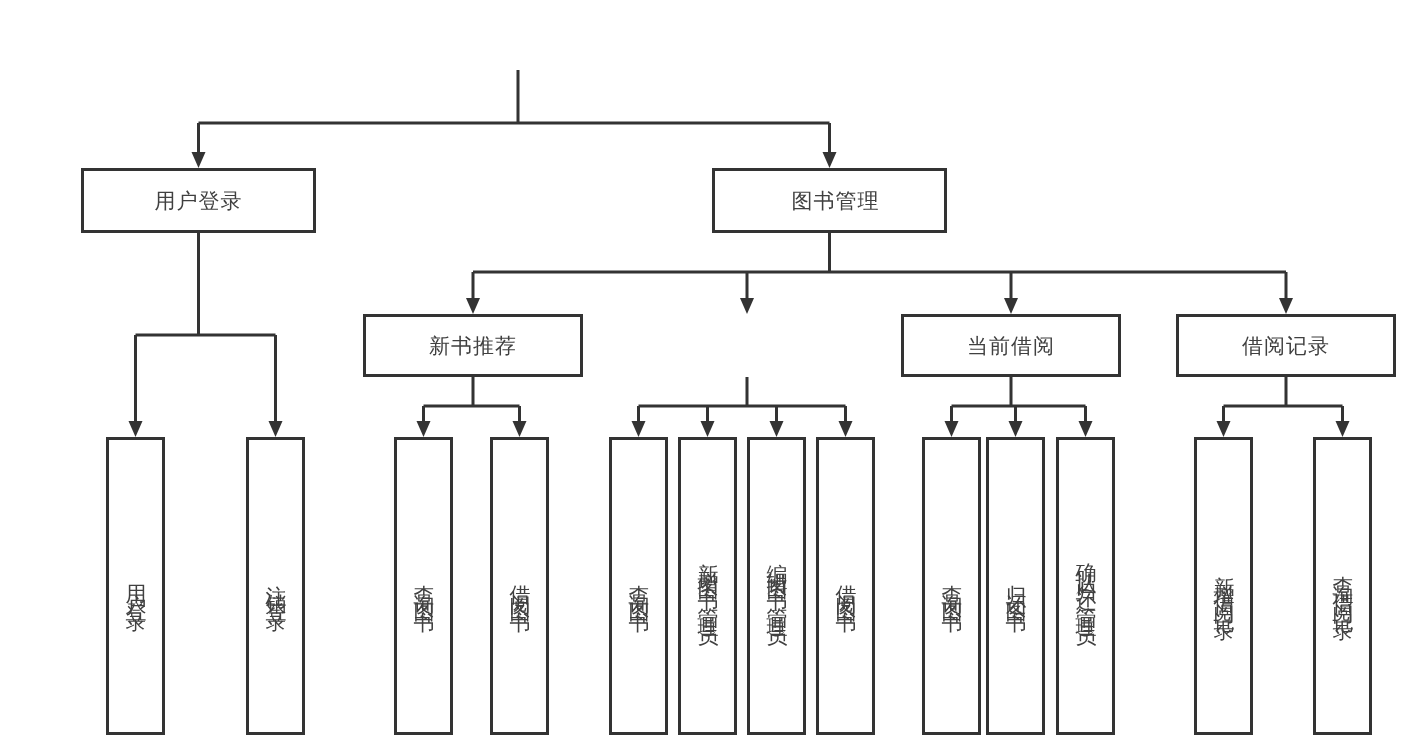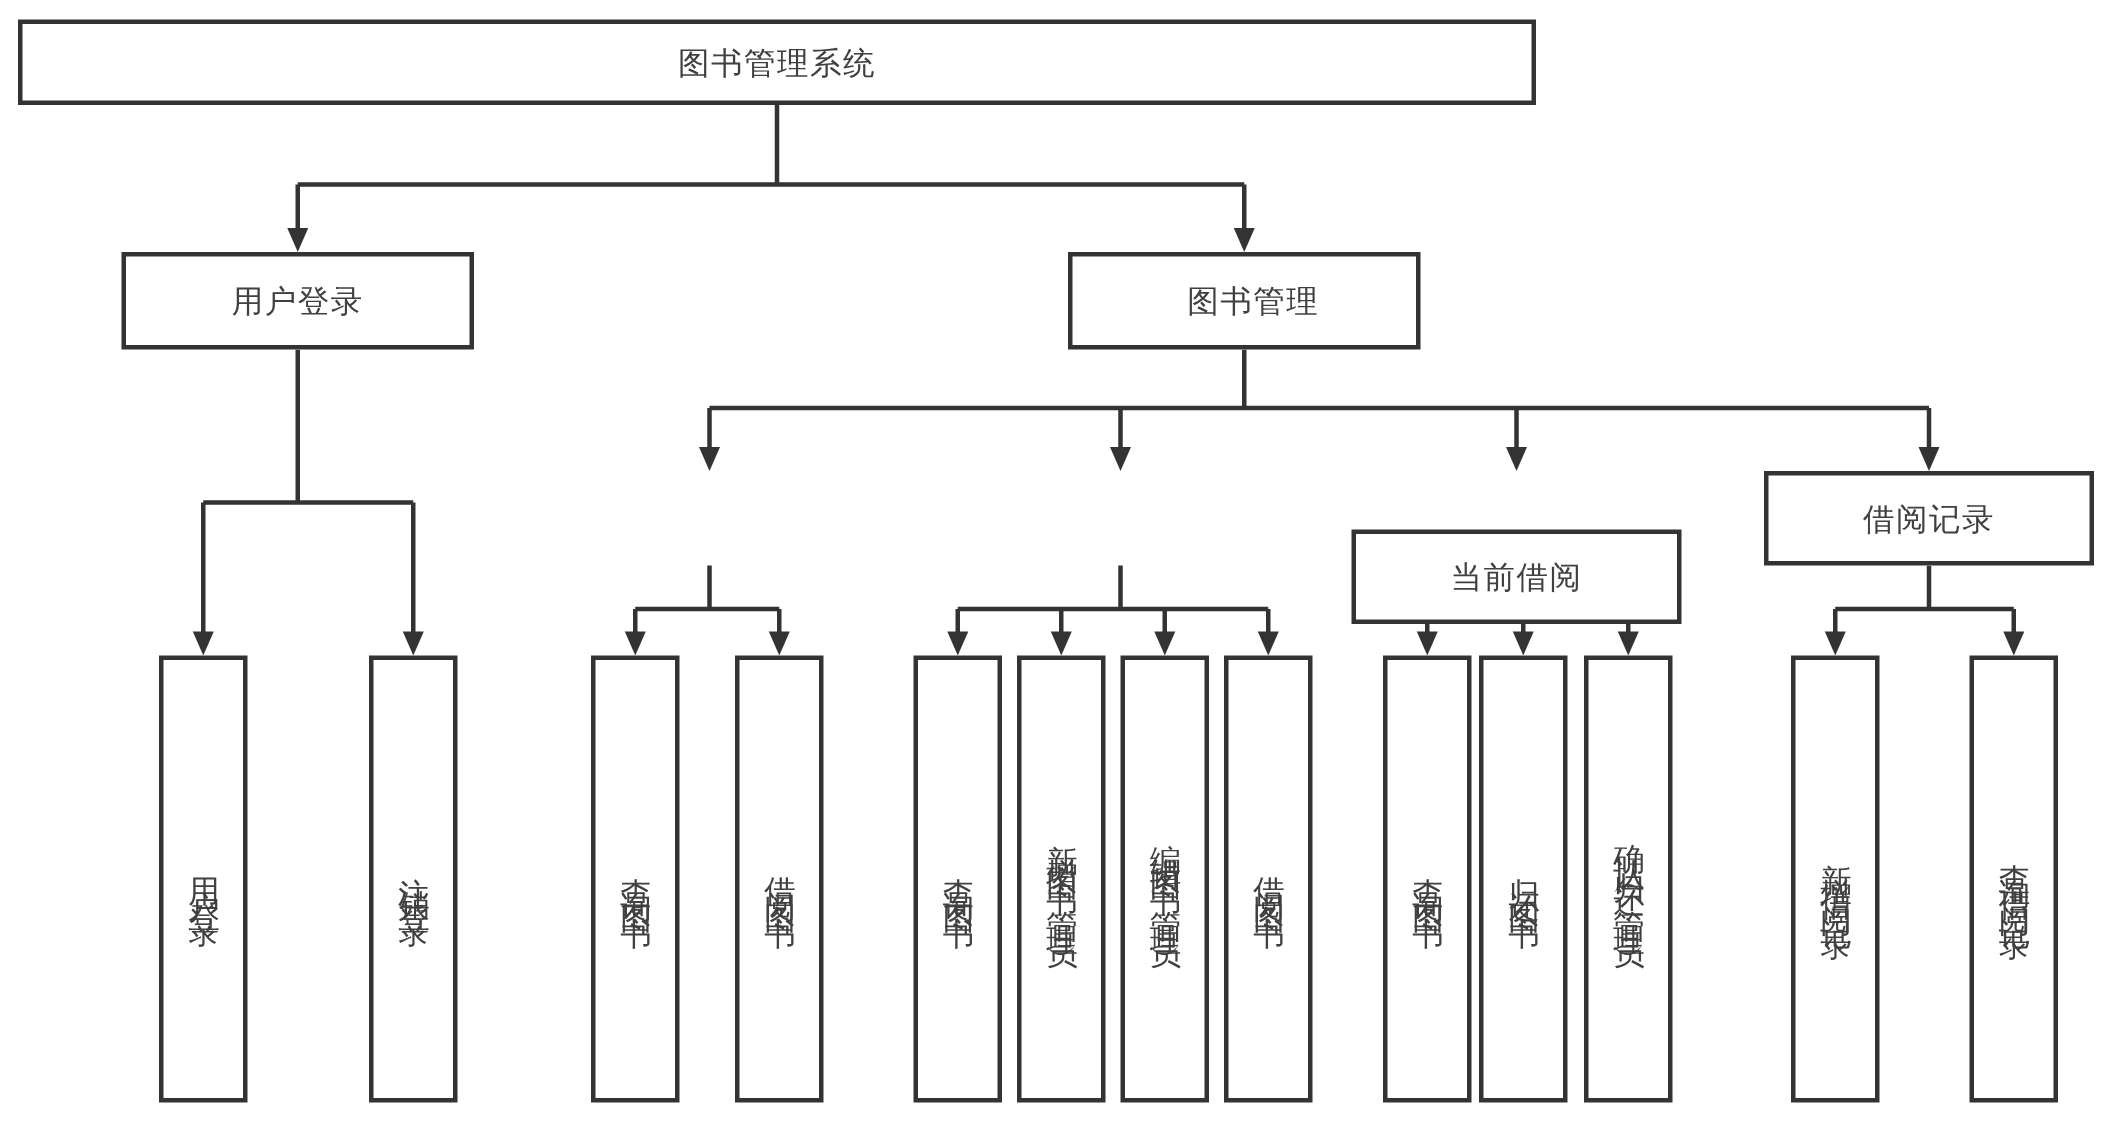--- a/index.html
+++ b/index.html
@@ -80,26 +80,26 @@
     <polygon points="700.5,421 714.5,421 707.5,437" fill="#333333"></polygon>
     <polygon points="769.5,421 783.5,421 776.5,437" fill="#333333"></polygon>
     <polygon points="838.5,421 852.5,421 845.5,437" fill="#333333"></polygon>
     <polygon points="944.5,421 958.5,421 951.5,437" fill="#333333"></polygon>
     <polygon points="1008.5,421 1022.5,421 1015.5,437" fill="#333333"></polygon>
     <polygon points="1078.5,421 1092.5,421 1085.5,437" fill="#333333"></polygon>
     <polygon points="1216.5,421 1230.5,421 1223.5,437" fill="#333333"></polygon>
     <polygon points="1335.5,421 1349.5,421 1342.5,437" fill="#333333"></polygon>
   </svg>
 
-  <div class="node h" style="left:12px; top:13px; width:1012px; height:57px;">图书管理系统</div>
 
   <div class="node h" style="left:81px; top:168px; width:235px; height:65px;">用户登录</div>
   <div class="node h" style="left:712px; top:168px; width:235px; height:65px;padding-left:12px;">图书管理</div>
 
-  <div class="node h" style="left:901px; top:314px; width:220px; height:63px;margin-top:39px;">当前借阅</div>
+  <div class="node h" style="left:363px; top:314px; width:220px; height:63px;">新书推荐</div>
+  <div class="node h" style="left:901px; top:314px; width:220px; height:63px;">当前借阅</div>
   <div class="node h" style="left:1176px; top:314px; width:220px; height:63px;">借阅记录</div>
 
   <div class="node v" style="left:106px; top:437px; width:59px; height:298px;">
     <span>用户登录</span>
   </div>
   <div class="node v" style="left:246px; top:437px; width:59px; height:298px;">
     <span>注销登录</span>
   </div>
 
   <div class="node v" style="left:394px; top:437px; width:59px; height:298px;">

